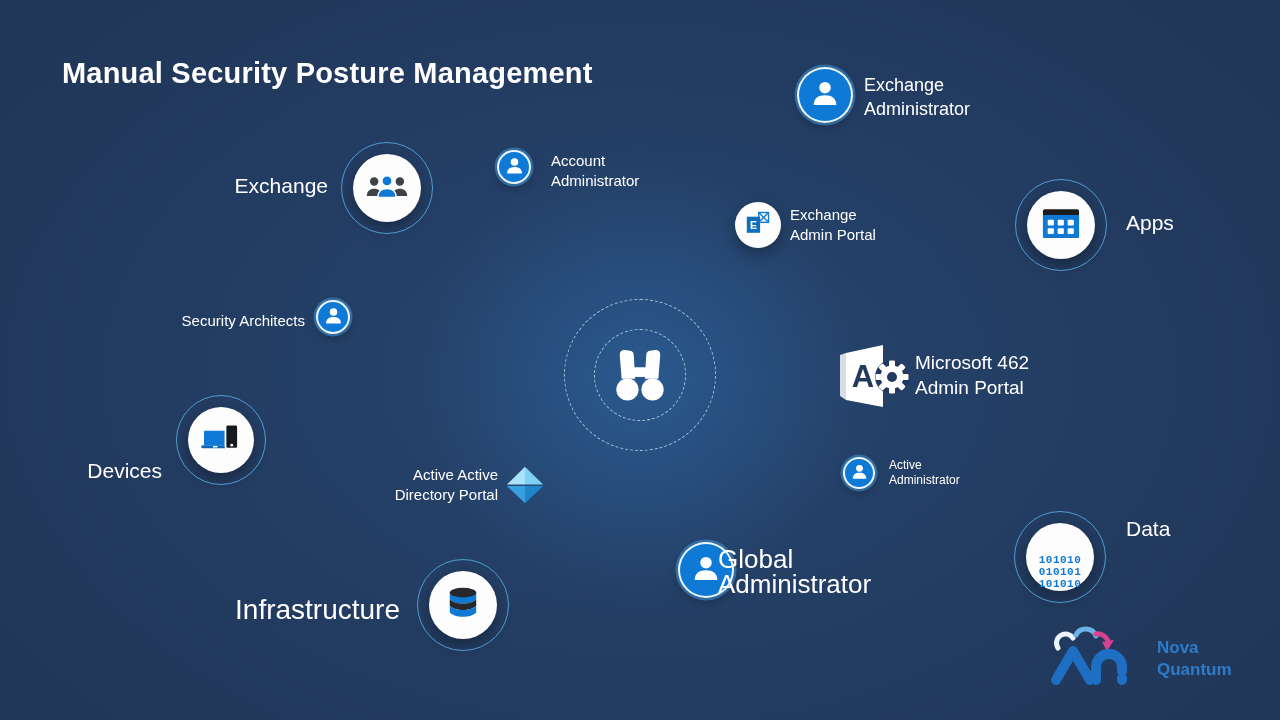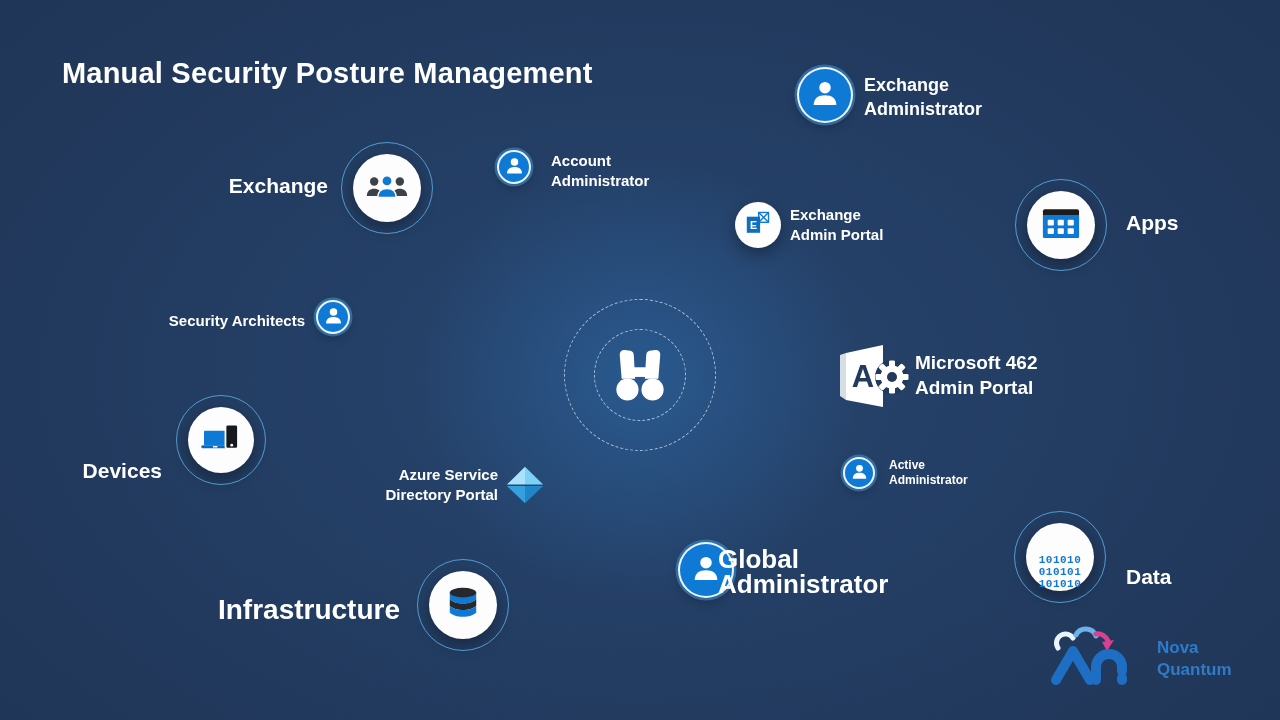--- a/index.html
+++ b/index.html
@@ -9,21 +9,21 @@
   .slide {
     position: relative;
     width: 1280px; height: 720px;
     background:
       radial-gradient(circle 310px at 640px 380px, rgba(45,110,175,.48), rgba(45,110,175,0) 72%),
       radial-gradient(ellipse 980px 640px at 50% 52%, #274670 0%, #223a5e 58%, #1f3455 100%);
     overflow: hidden;
   }
 
   .abs { position: absolute; }
-  .label { color:#fff; white-space: pre-line; font-weight:700; }
+  .label { color:#fff; white-space: pre-line; font-weight:400; }
 
   .title {
     left:62px; top:57px;
     font-size:29px; font-weight:700; color:#fff; letter-spacing:.2px;
   }
 
   
   .blue-circle {
     background:#0f7ad6;
     border:2px solid rgba(255,255,255,.92);
@@ -62,21 +62,21 @@
   .l-identity       { right:952px; top:174px; font-size:21px; }
   .l-account-admin  { left:551px; top:151px; font-size:15px; line-height:20px; }
   .l-exchange-portal{ left:790px; top:205px; font-size:15px; line-height:20px; }
   .l-apps           { left:1126px; top:211px; font-size:21px; }
   .l-security-arch  { right:975px; top:312px; font-size:15px; }
   .l-m365           { left:915px; top:350px; font-size:19px; line-height:25px; }
   .l-service-admin  { left:889px; top:458px; font-size:12px; line-height:15px; }
   .l-devices        { right:1118px; top:430px; font-size:21px;margin-top:29px; }
   .l-azure-ad       { right:782px; top:465px; font-size:15px; line-height:20px; text-align:right; }
   .l-global-admin   { left:718px; top:547px; font-size:26px; line-height:25px; }
-  .l-data           { left:1126px; top:565px; font-size:21px; }
+  .l-data           { left:1126px; top:517px; font-size:21px; }
   .l-infrastructure { right:880px; top:594px; font-size:28px; }
   .l-logo           { left:1157px; top:637px; font-size:17px; line-height:22px;
                       color:#2e7cc9; font-weight:700; white-space:pre-line; }
 
   
   .dashed-ring { border:1.6px dashed rgba(195,218,238,.8); border-radius:50%; }
   .ring-inner { left:594px; top:329px; width:92px;  height:92px; }
   .ring-outer { left:564px; top:299px; width:152px; height:152px; }
   .binoculars { left:609px; top:347px; }
 
@@ -235,21 +235,21 @@
       <svg width="40" height="34" viewBox="0 0 44 38">
         <rect x="3" y="11" width="25" height="16" rx="1" fill="#0f7ad6"></rect>
         <rect x="0" y="27" width="31" height="3.5" rx="1.5" fill="#0c67bb"></rect>
         <rect x="13" y="28" width="5" height="1.6" fill="#fff"></rect>
         <rect x="27" y="4" width="14" height="27" rx="2.5" fill="#17191d" stroke="#fdfdfd" stroke-width="2"></rect>
         <circle cx="34" cy="27" r="1.6" fill="#fff"></circle>
       </svg>
     </span>
   </div>
 
-  <div class="abs label l-azure-ad">Azure Service
+  <div class="abs label l-azure-ad">Active Active
 Directory Portal</div>
   <div class="abs azure-icon">
     <svg width="42" height="42" viewBox="0 0 44 44">
       <polygon points="22,3 22,21.5 3,21.5" fill="#a9e2fa"></polygon>
       <polygon points="22,3 41,21.5 22,21.5" fill="#7dd1f6"></polygon>
       <polygon points="3,23 22,23 22,41" fill="#35a0dd"></polygon>
       <polygon points="22,23 41,23 22,41" fill="#1f86c9"></polygon>
     </svg>
   </div>
 

